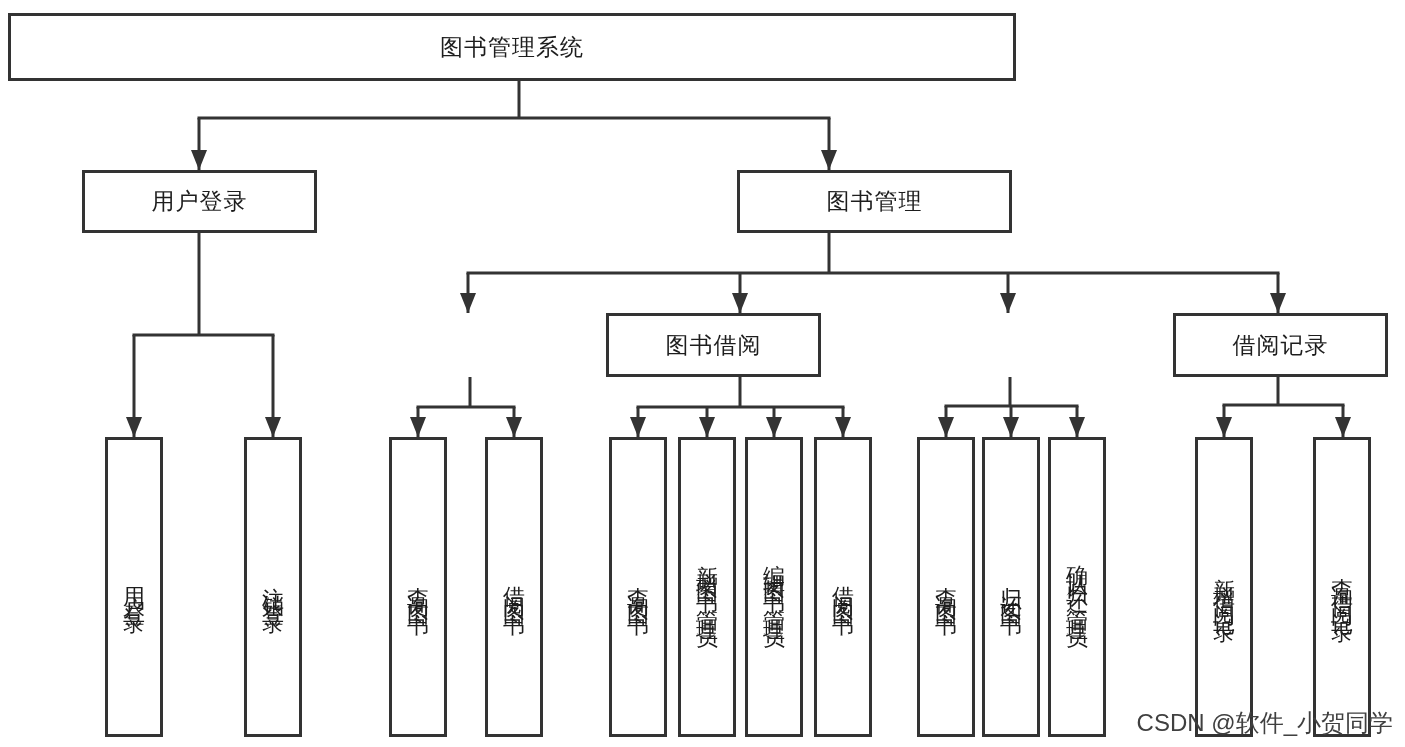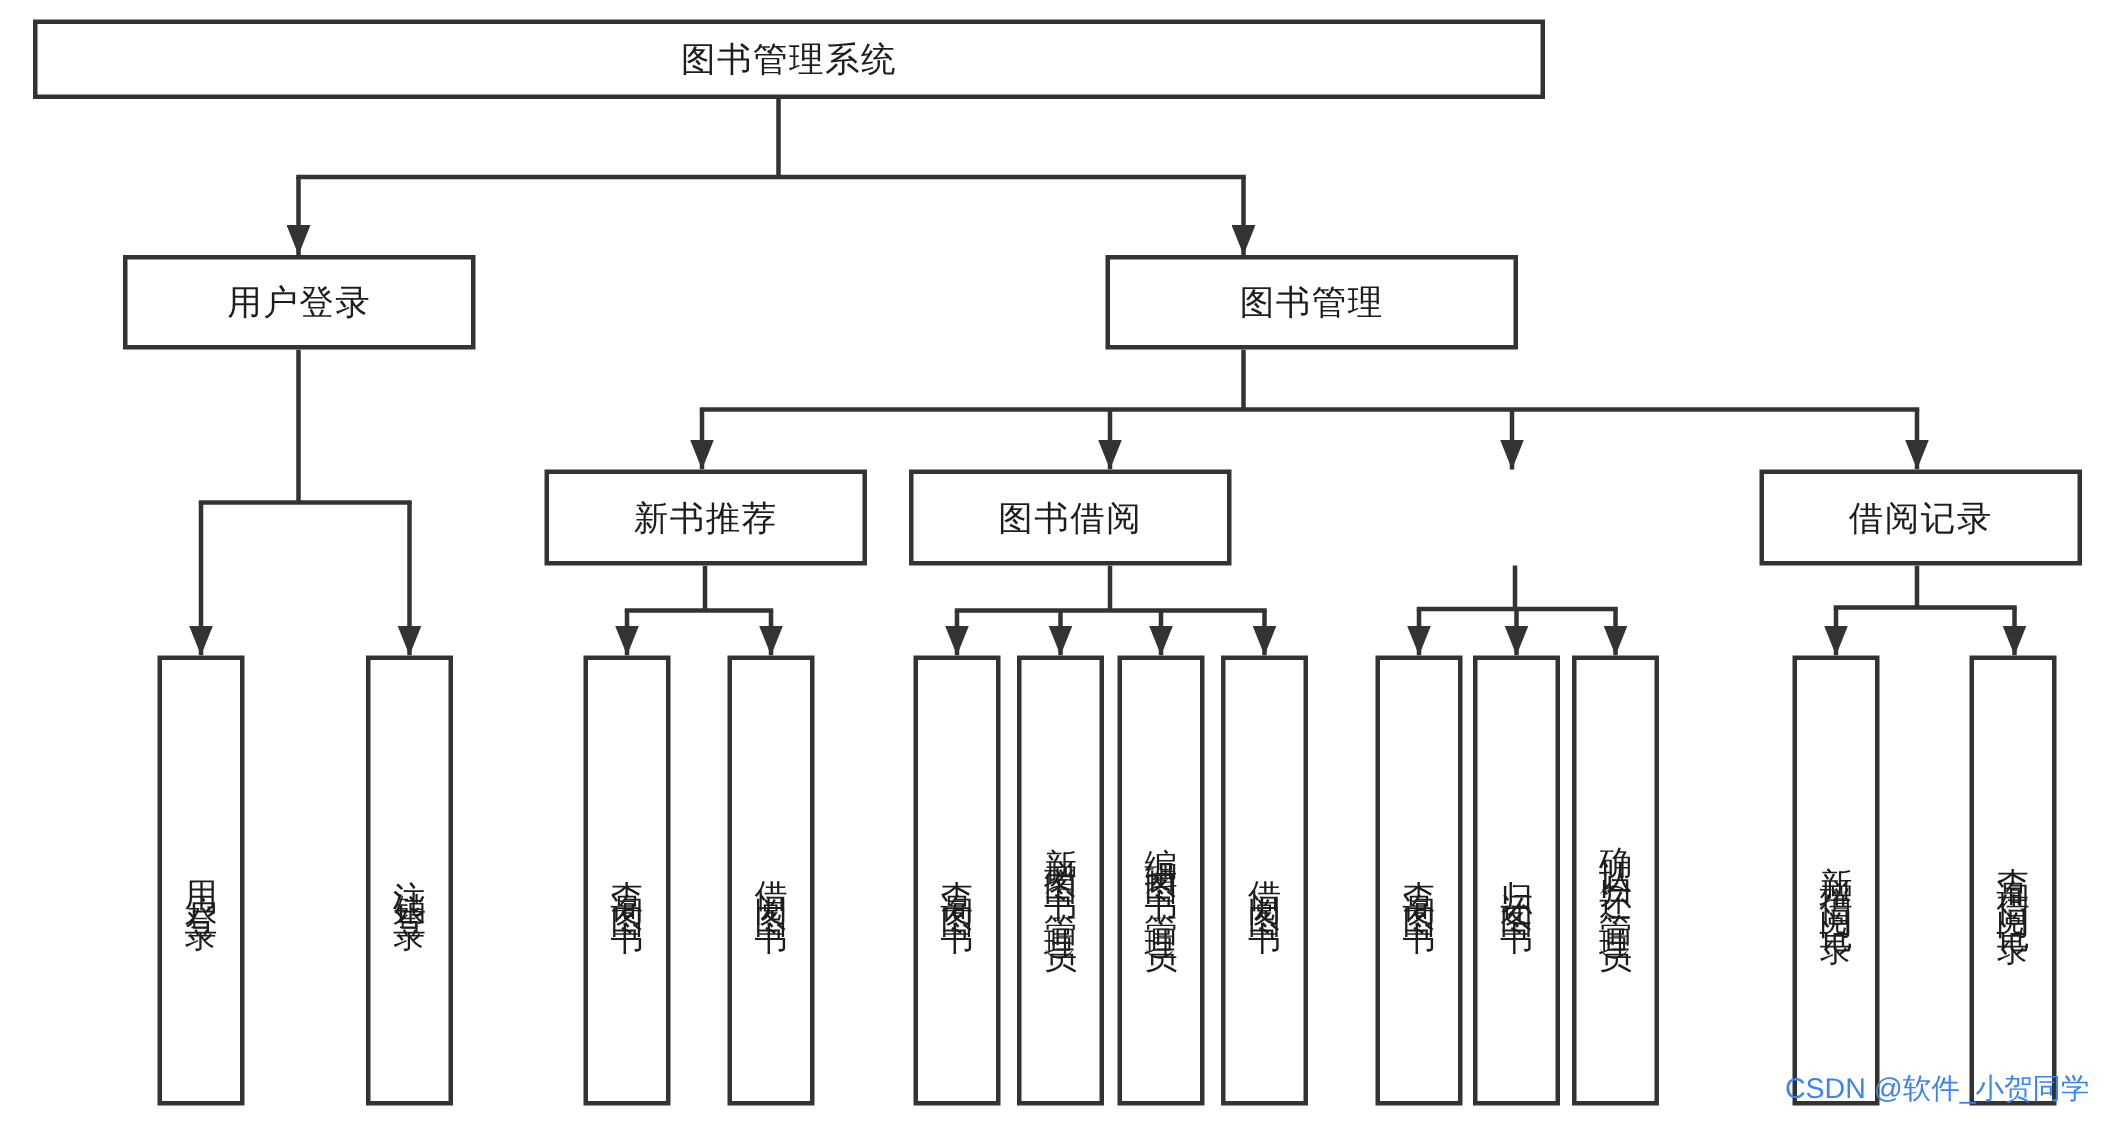--- a/index.html
+++ b/index.html
@@ -46,22 +46,22 @@
     writing-mode: vertical-lr;
     text-orientation: mixed;
     font-size: 22px;
     line-height: 1;
     letter-spacing: 9px;
   }
   .watermark {
     position: absolute;
     right: 12px;
     bottom: 8px;
-    font-size: 19px;
-    color: #3b82f6;
+    font-size: 24px;
+    color: #404040;
     z-index: 3;
     white-space: nowrap;
   }
 </style>
 </head>
 <body>
 
 <div class="stage">
 
   <svg class="connectors" width="1405" height="747" viewBox="0 0 1405 747">
@@ -107,34 +107,31 @@
       <path d="M1011,406 L1011,437" marker-end="url(#arrow)"></path>
       <path d="M1077,406 L1077,437" marker-end="url(#arrow)"></path>
 
       <path d="M1278,377 L1278,405"></path>
       <path d="M1222.5,405 L1344.5,405"></path>
       <path d="M1224,405 L1224,437" marker-end="url(#arrow)"></path>
       <path d="M1343,405 L1343,437" marker-end="url(#arrow)"></path>
     </g>
   </svg>
 
-  <div class="node" style="left:22px;top:13px;width:1008px;height:53px">
+  <div class="node" style="left:8px;top:13px;width:1008px;height:68px">
     <span class="h-label">图书管理系统</span>
   </div>
 
   <div class="node" style="left:82px;top:170px;width:235px;height:63px">
     <span class="h-label">用户登录</span>
   </div>
   <div class="node" style="left:737px;top:170px;width:275px;height:63px">
     <span class="h-label">图书管理</span>
   </div>
 
-  <div class="node" style="left:363px;top:313px;width:215px;height:64px">
-    <span class="h-label">新书推荐</span>
-  </div>
   <div class="node" style="left:606px;top:313px;width:215px;height:64px">
     <span class="h-label">图书借阅</span>
   </div>
   <div class="node" style="left:1173px;top:313px;width:215px;height:64px">
     <span class="h-label">借阅记录</span>
   </div>
 
   <div class="node leaf" style="left:105px">
     <span class="v-label">用户登录</span>
   </div>

